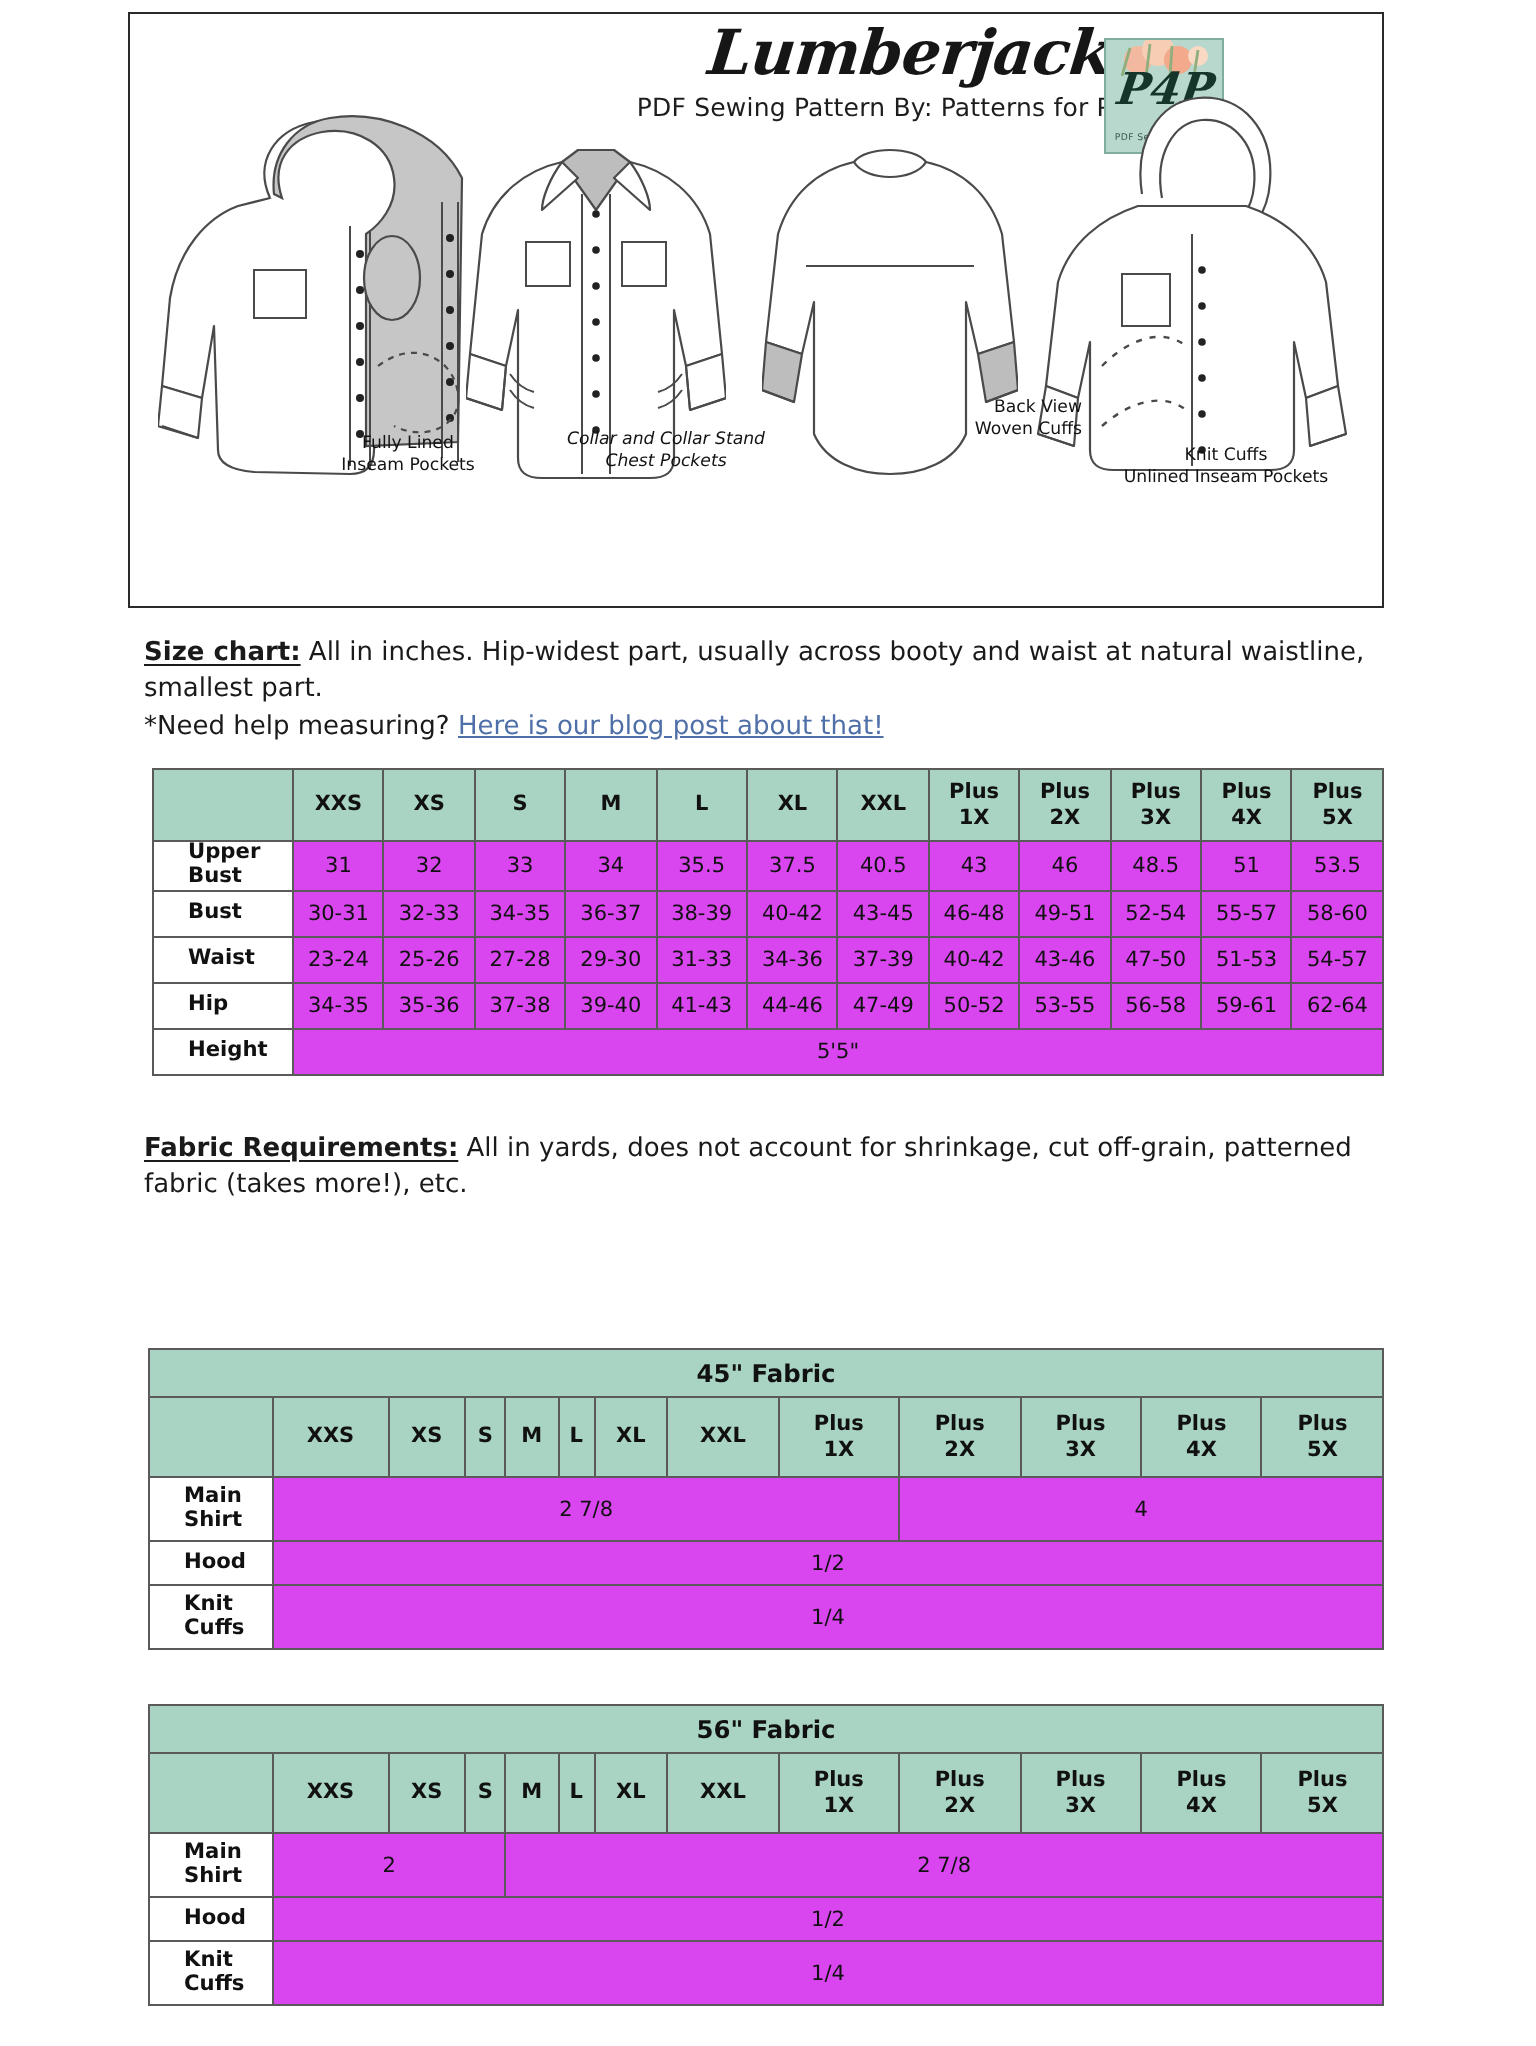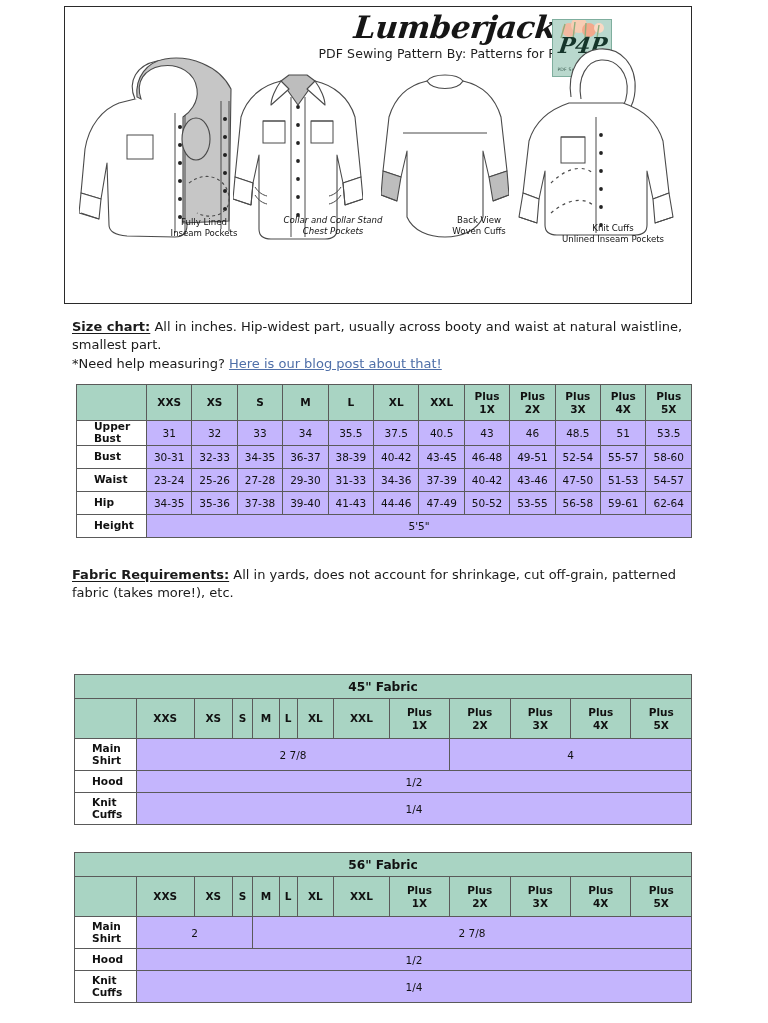--- a/index.html
+++ b/index.html
@@ -100,21 +100,21 @@
   }
   .bloglink {
     color: #4f6fa8;
     text-decoration: underline;
   }
 
   
   table {
     position: absolute;
     border-collapse: collapse;
-    background: #c4b5fd;
+    background: #d946ef;
     font-size: 10.5px;
     color: #111;
   }
   table td, table th {
     border: 1px solid #5a5a5a;
     text-align: center;
     vertical-align: middle;
     font-weight: normal;
     padding: 0;
   }
@@ -283,21 +283,21 @@
         <path d="M44 96 L68 96" stroke="#4a4a4a" stroke-width="1" fill="none"></path>
         <path d="M34 142 C50 126 66 124 76 132" fill="none" stroke="#4a4a4a" stroke-width="1.2" stroke-dasharray="3,4"></path>
         <path d="M34 172 C50 158 66 156 76 164" fill="none" stroke="#4a4a4a" stroke-width="1.2" stroke-dasharray="3,4"></path>
       </svg>
     </div>
 
     <div class="caption" style="left:74px; top:210px; width:130px;">Fully Lined
 Inseam Pockets</div>
     <div class="caption" style="left:188px; top:208px; width:160px;font-style:italic;">Collar and Collar Stand
 Chest Pockets</div>
-    <div class="caption" style="left:352px; top:208px; width:124px;">Back View
+    <div class="caption" style="left:352px; top:192px; width:124px;text-align:right;">Back View
 Woven Cuffs</div>
     <div class="caption" style="left:468px; top:216px; width:160px;">Knit Cuffs
 Unlined Inseam Pockets</div>
   </div>
 
   <div class="textblock" style="top:318px;">
     <span class="lead">Size chart:</span><span> All in inches. Hip-widest part, usually across booty and waist at natural waistline, smallest part.</span><br>
     <span>*Need help measuring? </span><a class="bloglink" href="#">Here is our blog post about that!</a>
   </div>
 

